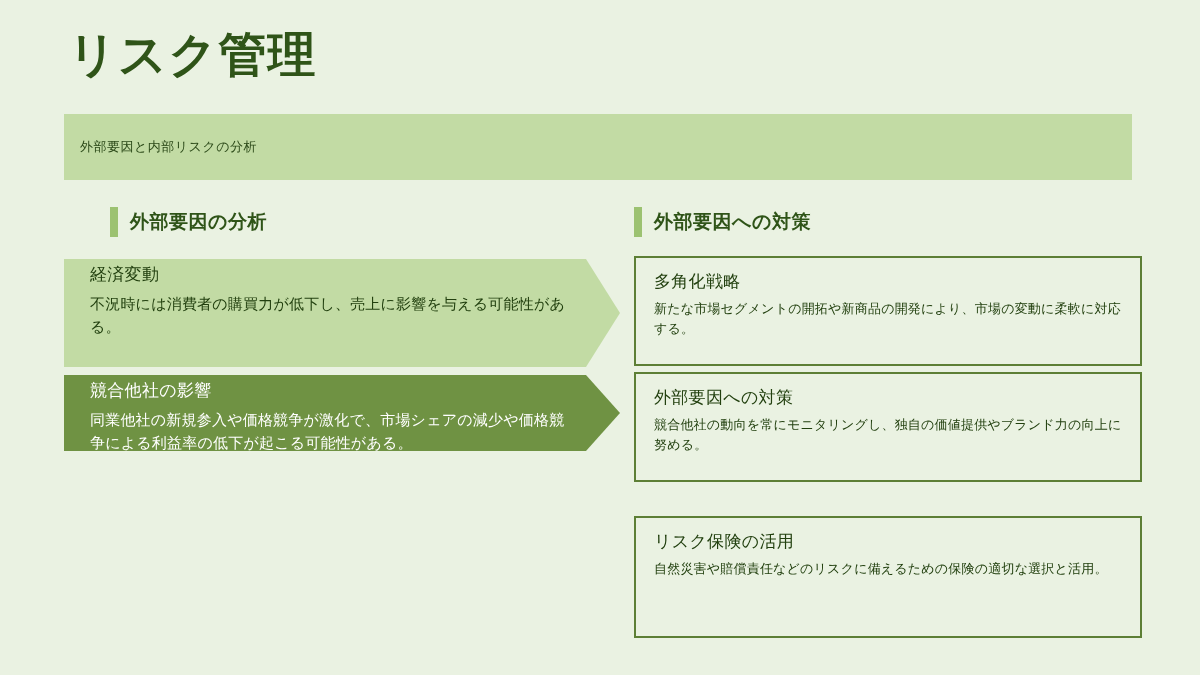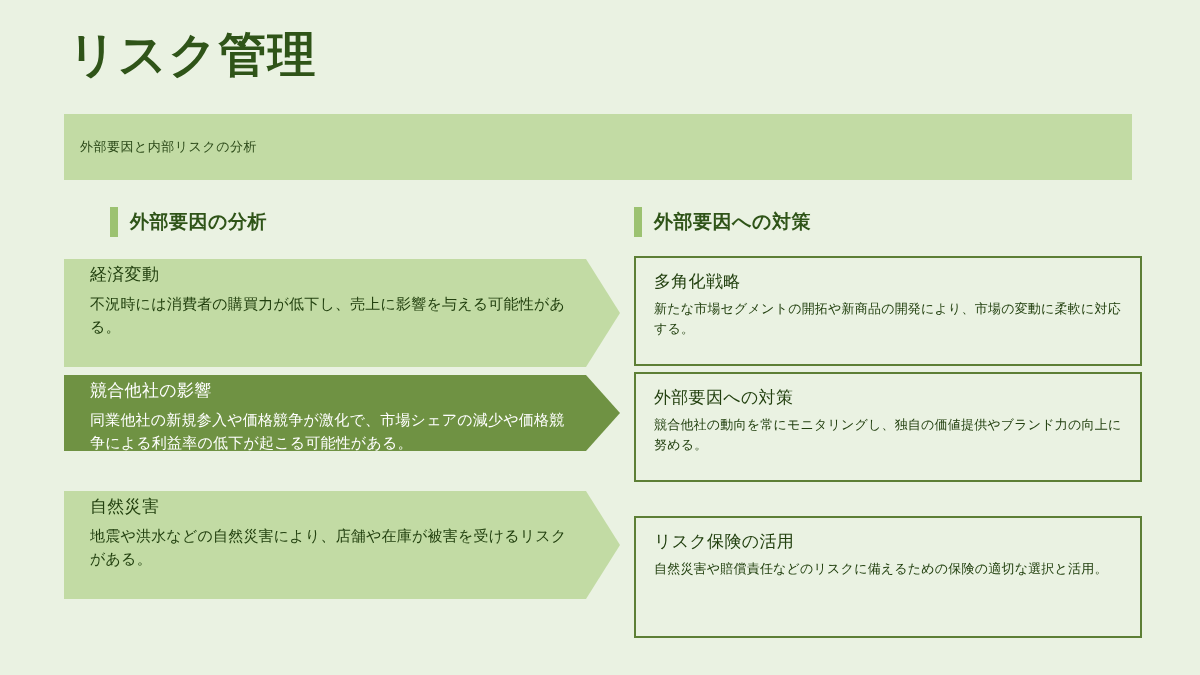--- a/index.html
+++ b/index.html
@@ -155,24 +155,20 @@
   <div class="chev" id="chev-0">
     <div class="c-title">経済変動</div>
     <div class="c-body">不況時には消費者の購買力が低下し、売上に影響を与える可能性がある。</div>
   </div>
 
   <div class="chev highlight" id="chev-1">
     <div class="c-title">競合他社の影響</div>
     <div class="c-body">同業他社の新規参入や価格競争が激化で、市場シェアの減少や価格競争による利益率の低下が起こる可能性がある。</div>
   </div>
 
-  <div class="chev" id="chev-2">
-    <div class="c-title">自然災害</div>
-    <div class="c-body">地震や洪水などの自然災害により、店舗や在庫が被害を受けるリスクがある。</div>
-  </div>
 
   <div class="outl" id="outl-0">
     <div class="c-title">多角化戦略</div>
     <div class="c-body">新たな市場セグメントの開拓や新商品の開発により、市場の変動に柔軟に対応する。</div>
   </div>
 
   <div class="outl" id="outl-1">
     <div class="c-title">外部要因への対策</div>
     <div class="c-body">競合他社の動向を常にモニタリングし、独自の価値提供やブランド力の向上に努める。</div>
   </div>

